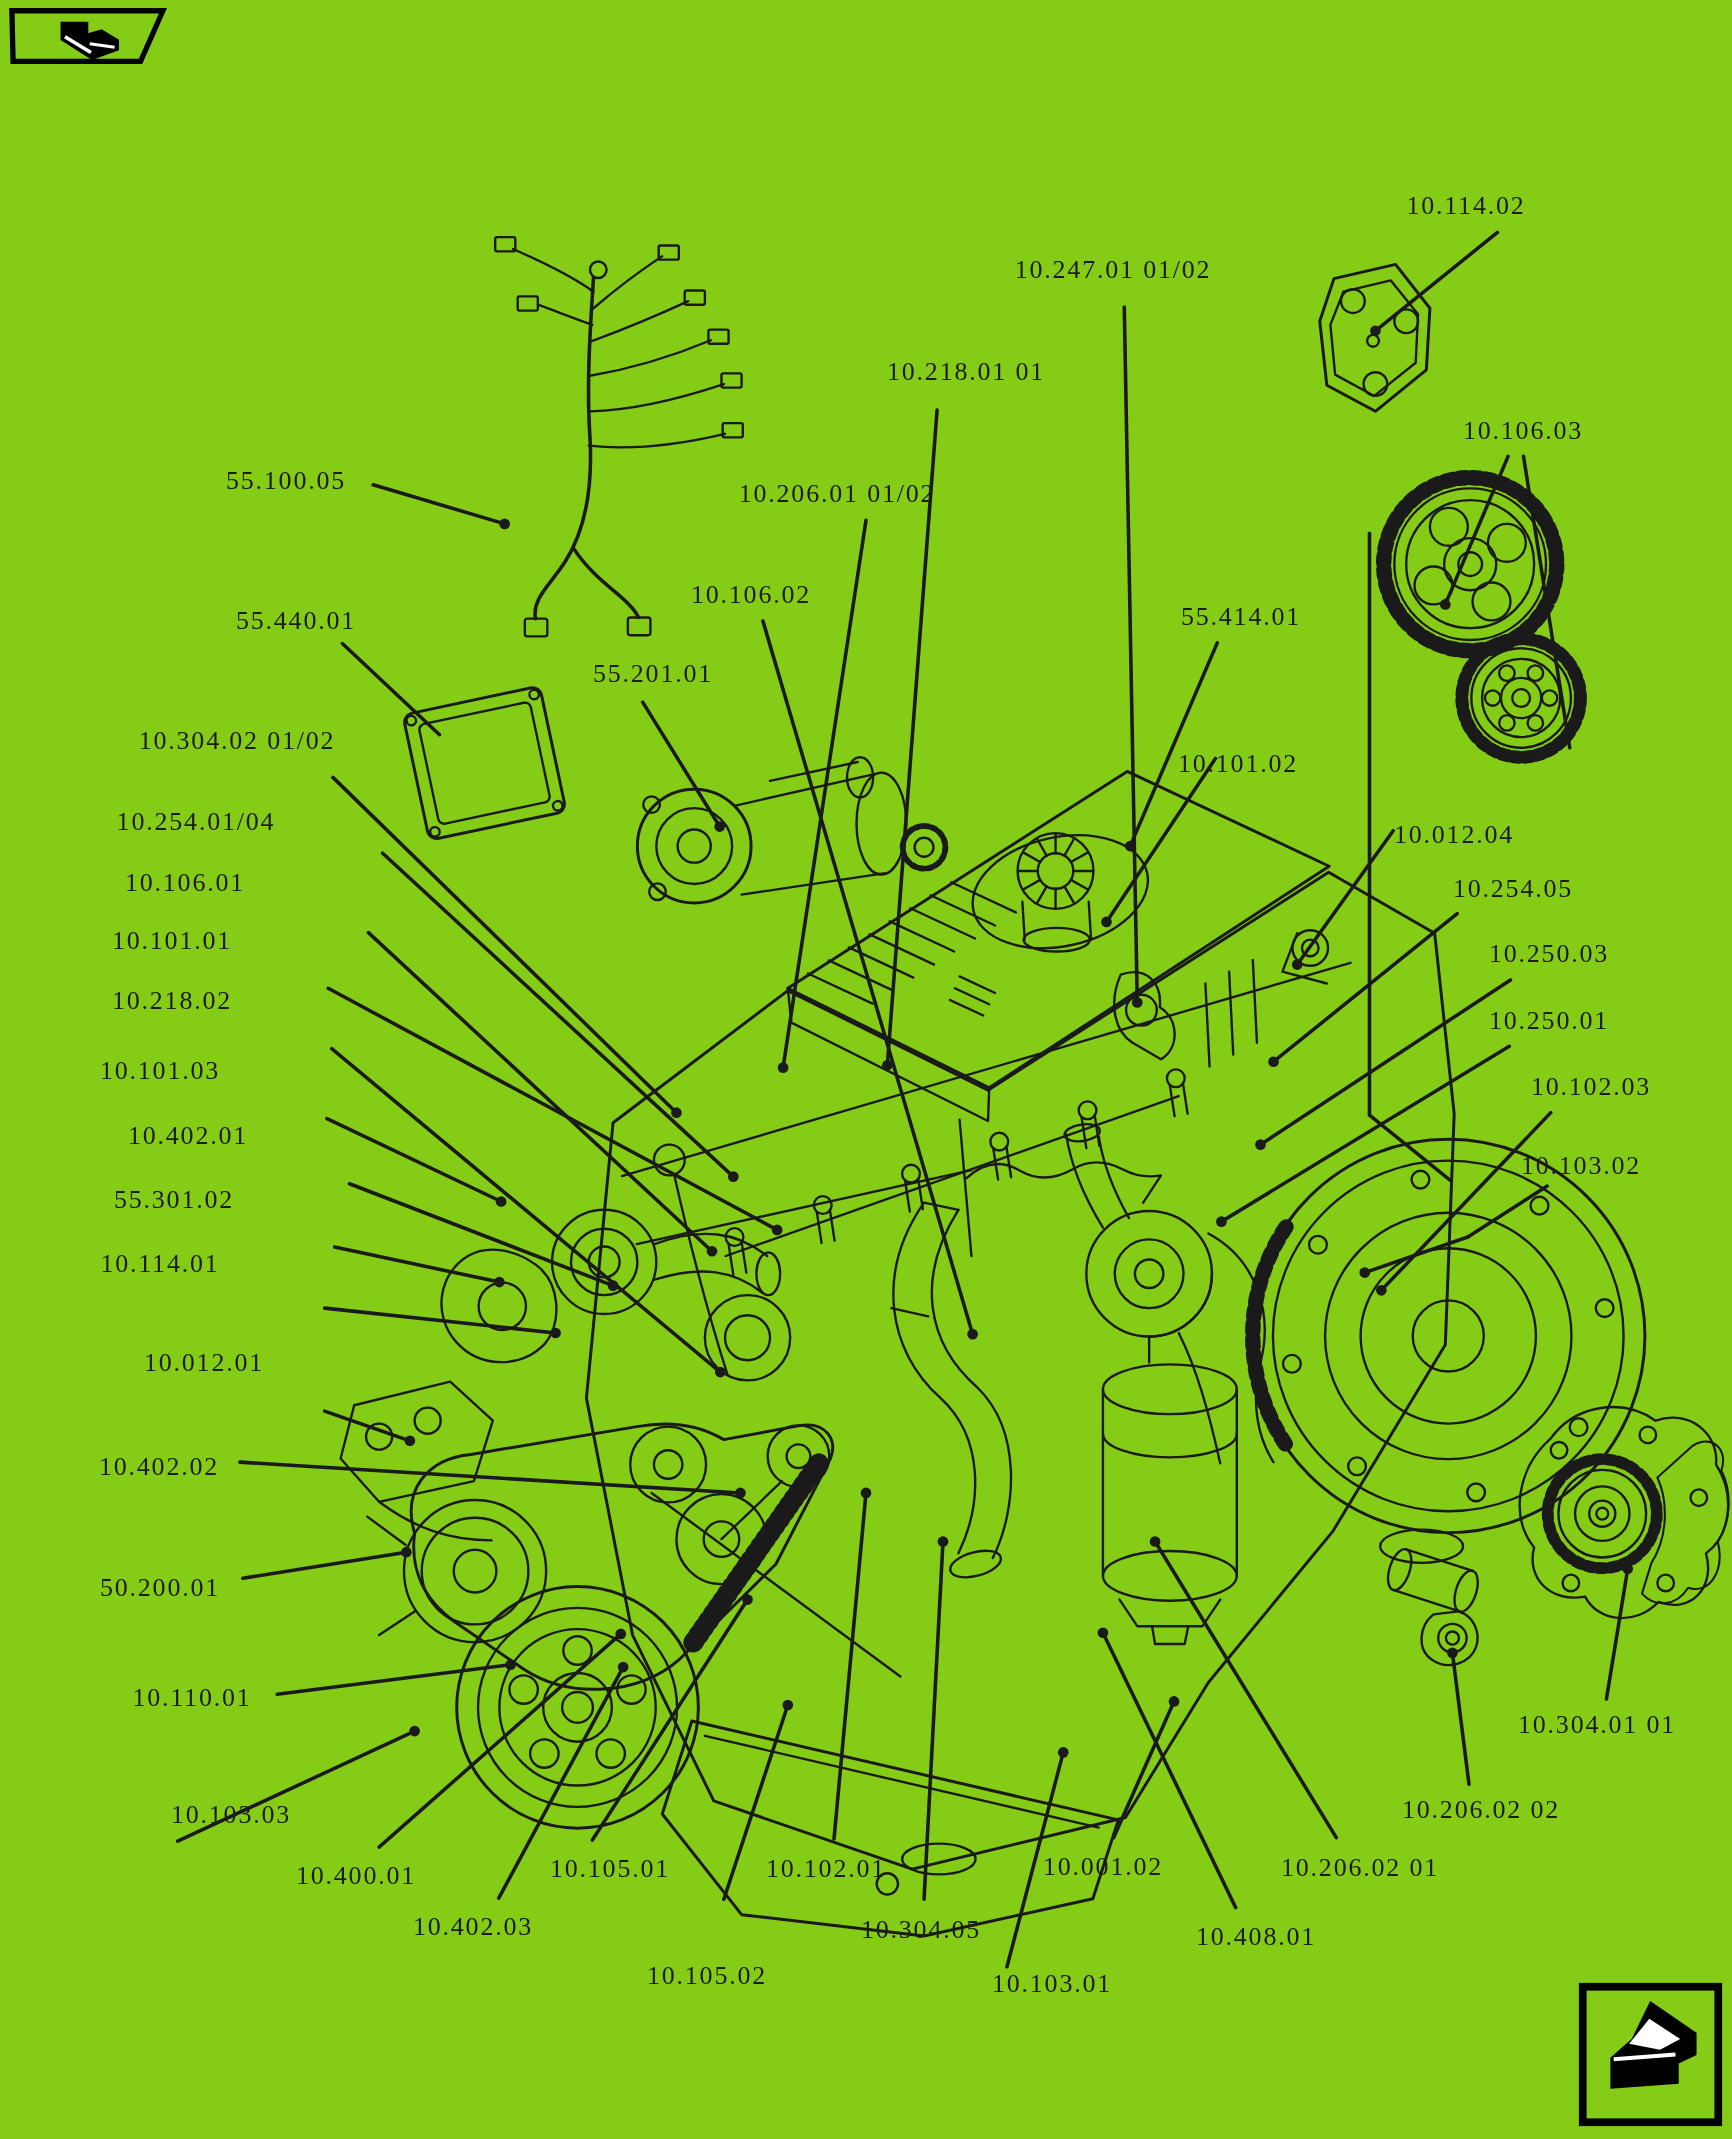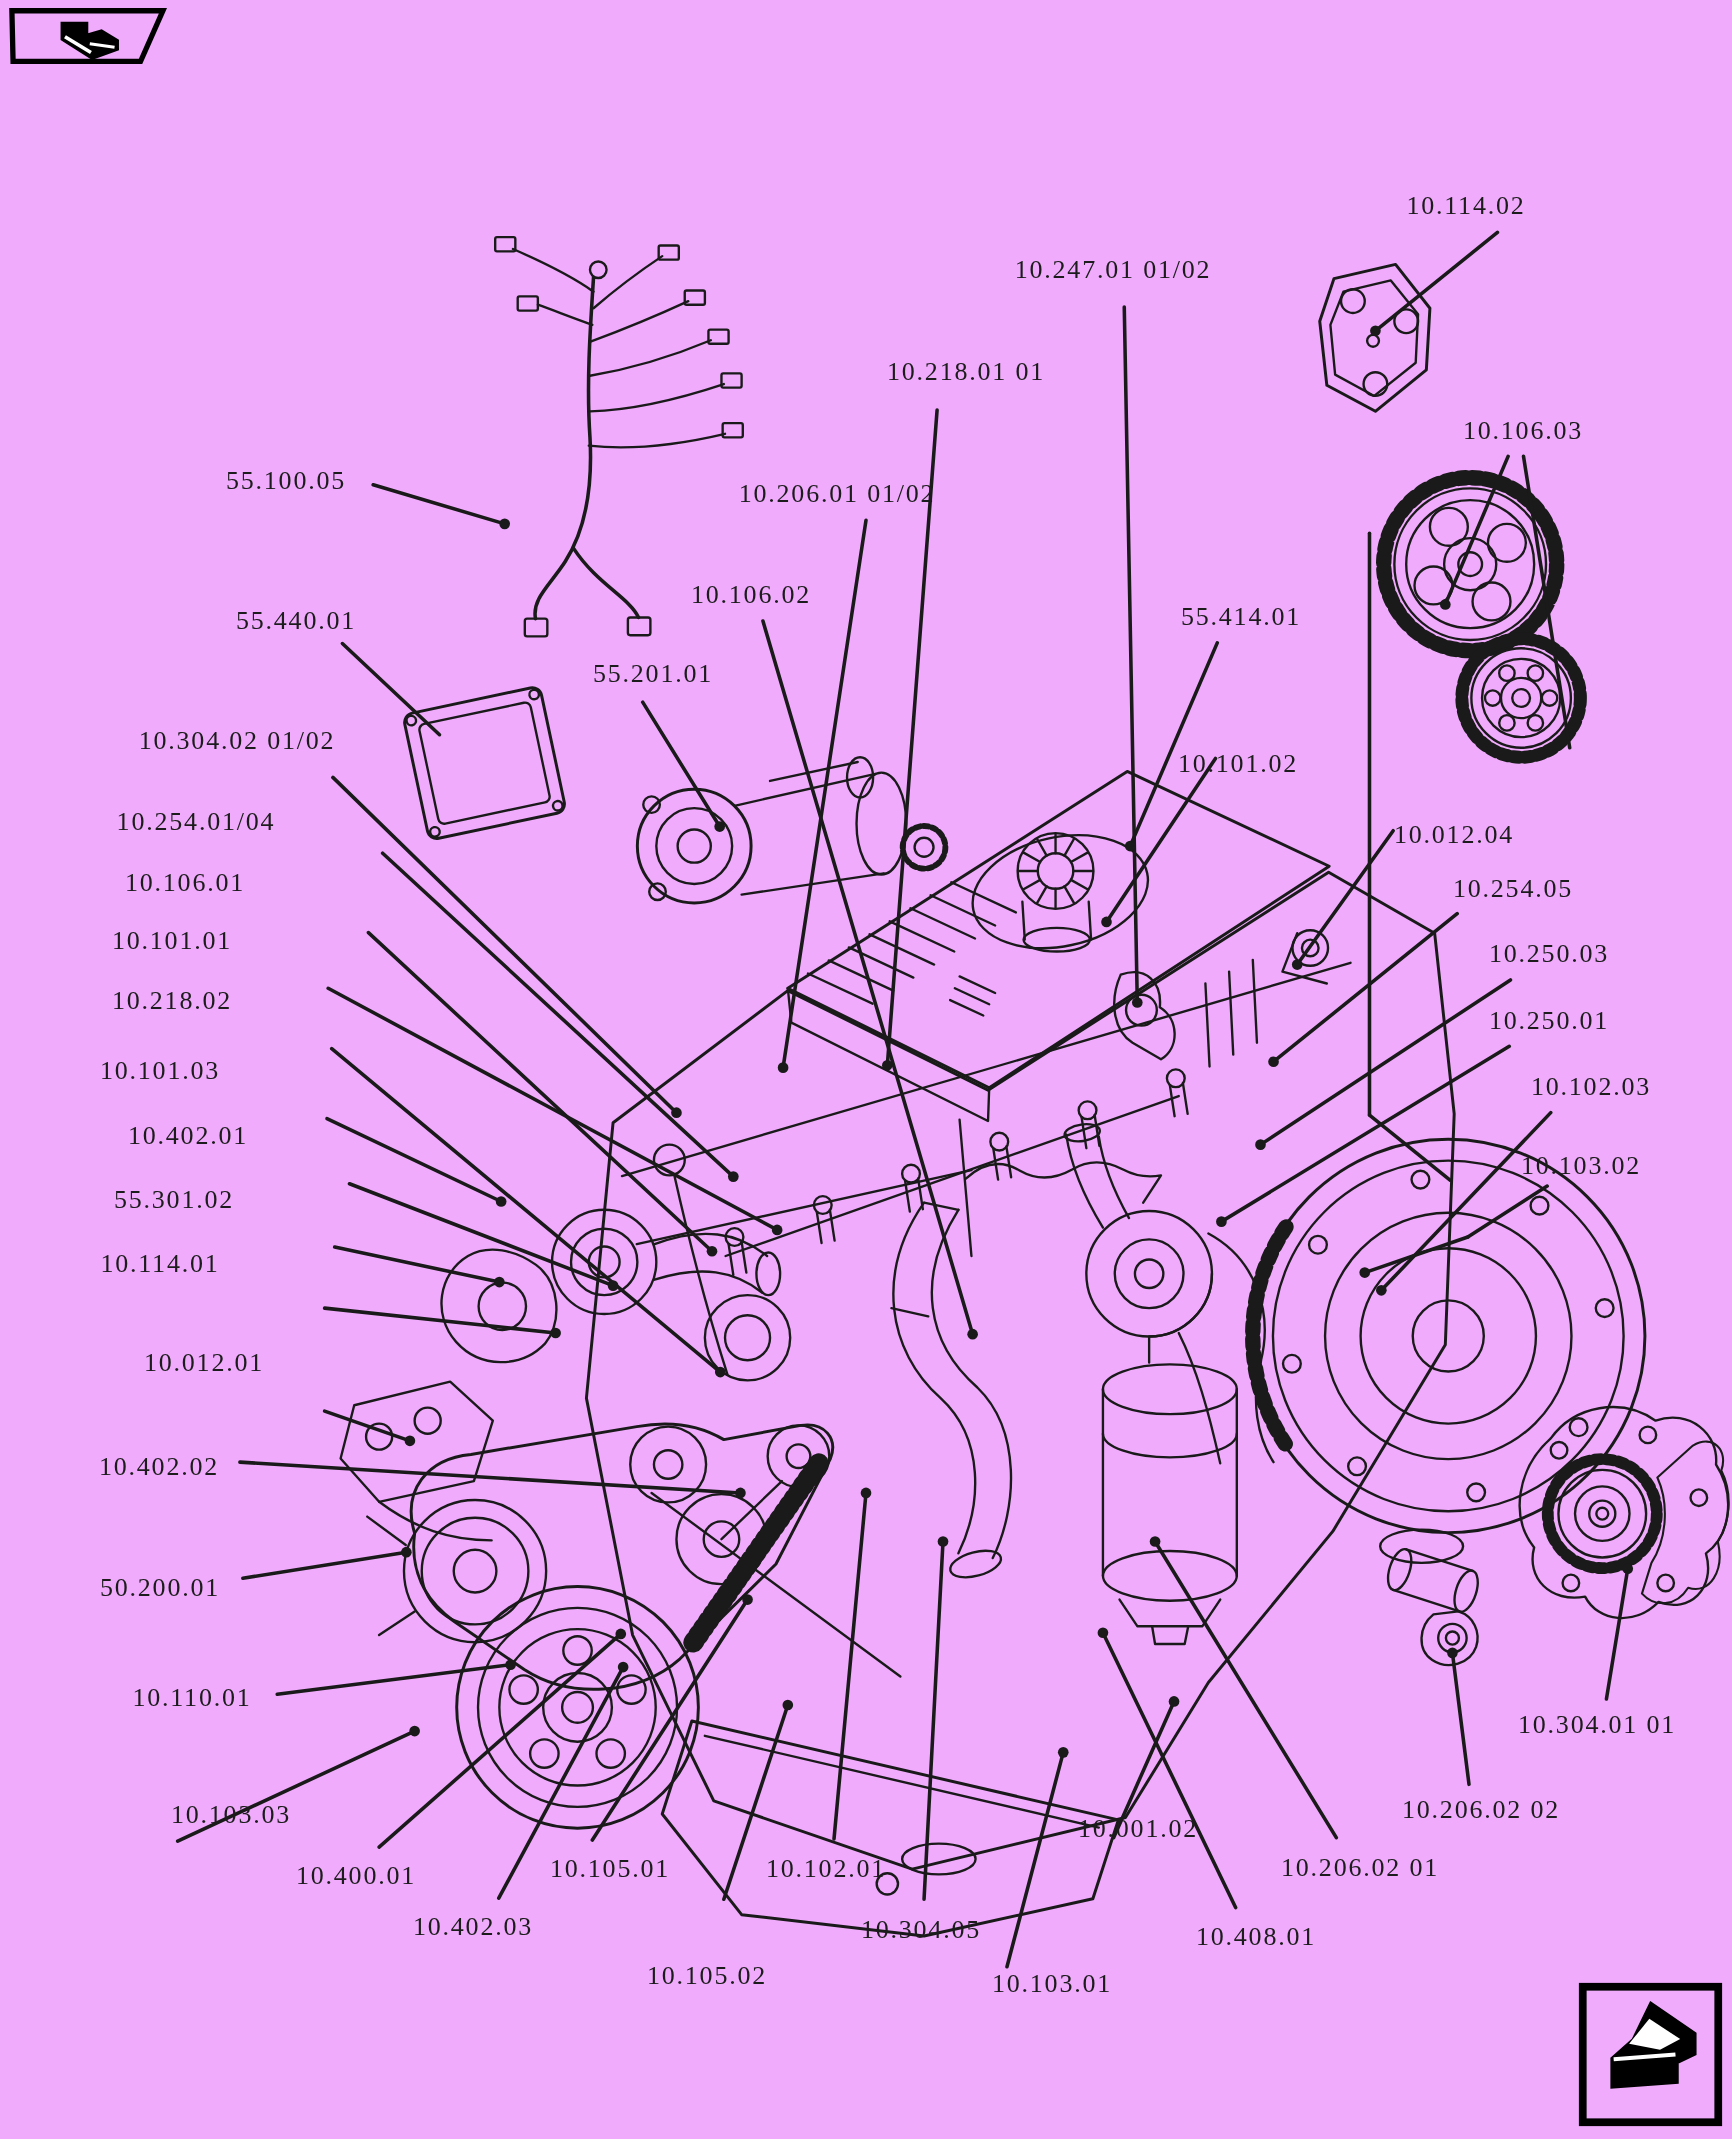--- a/index.html
+++ b/index.html
@@ -1,16 +1,16 @@
 <!DOCTYPE html>
 <html style="font-size:9.5px"><head>
 <meta charset="utf-8">
 <style>
   html,body{margin:0;padding:0;background:#ffffff;}
-  #canvas{position:relative;width:1732px;height:2140px;background:#f0abfc;overflow:hidden;}
+  #canvas{position:relative;width:1732px;height:2140px;background:#84cc16;overflow:hidden;}
   #art{position:absolute;left:0;top:0;width:1732px;height:2140px;}
   #labels{position:absolute;left:0;top:0;width:100%;height:100%;}
   .part-label{
     position:absolute;
     transform:translate(-50%,-50%);
     font-family:"Liberation Serif","DejaVu Serif",serif;
     font-size:26px;
     letter-spacing:1.8px;
     color:#1c1c1c;
     white-space:nowrap;
@@ -433,21 +433,21 @@
       <div class="part-label" style="left: 160px; top: 1588px;">50.200.01</div>
       <div class="part-label" style="left: 192px; top: 1698px;">10.110.01</div>
       <div class="part-label" style="left: 231px; top: 1815px;">10.103.03</div>
       <div class="part-label" style="left: 341px; top: 1876px; margin-left: 15px;">10.400.01</div>
       <div class="part-label" style="left: 610px; top: 1869px;">10.105.01</div>
       <div class="part-label" style="left: 826px; top: 1869px;">10.102.01</div>
       <div class="part-label" style="left: 473px; top: 1927px;">10.402.03</div>
       <div class="part-label" style="left: 707px; top: 1929px; margin-top: 47px;">10.105.02</div>
       <div class="part-label" style="left: 921px; top: 1930px;">10.304.05</div>
       <div class="part-label" style="left: 1052px; top: 1984px;">10.103.01</div>
-      <div class="part-label" style="left: 1103px; top: 1829px; margin-left: 35px;">10.001.02</div>
+      <div class="part-label" style="left: 1103px; top: 1867px;">10.001.02</div>
       <div class="part-label" style="left: 1360px; top: 1868px;">10.206.02 01</div>
       <div class="part-label" style="left: 1256px; top: 1937px;">10.408.01</div>
       <div class="part-label" style="left: 1597px; top: 1725px;">10.304.01 01</div>
       <div class="part-label" style="left: 1481px; top: 1810px;">10.206.02 02</div>
     </div>
 
   <div class="nav-icon nav-prev">
     <svg width="160" height="59" viewBox="0 0 270 100">
       <path d="M6,8 L262,8 L224,94 L8,94 Z" fill="none" stroke="#000000" stroke-width="9" stroke-linejoin="miter"></path>
       <path d="M90,28 L134,28 L134,48 L158,41 L186,58 L186,74 L142,90 L90,57 Z" fill="#000000" stroke="#000000" stroke-width="3"></path>

